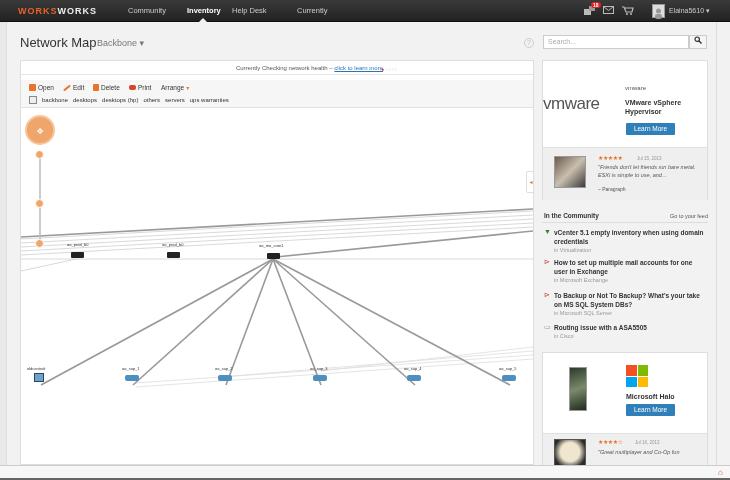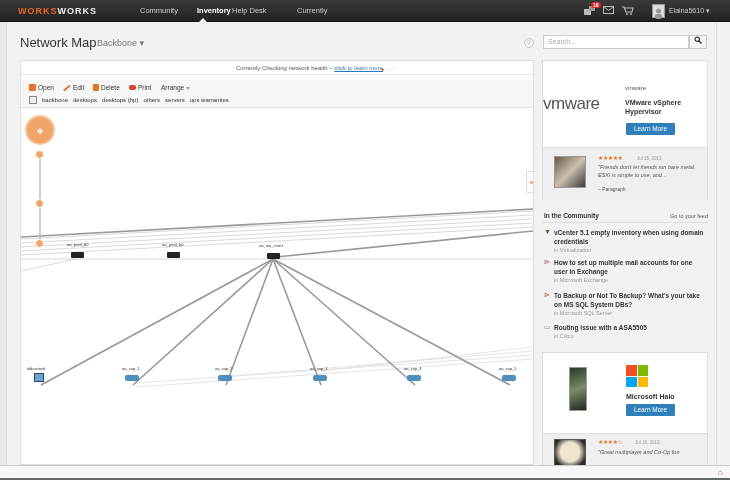--- a/index.html
+++ b/index.html
@@ -91,22 +91,22 @@
 
   .right-edge { position: absolute; left: 716px; top: 22px; width: 1px; height: 443px; background: #ddd; }
 </style>
 </head>
 <body>
 
 <div class="topbar">
   <div class="logo">
     <span class="a">WORKS</span><span class="b">WORKS</span>
   </div>
-  <div class="nav-item" style="left:140px">Community</div>
-  <div class="nav-item active" style="left:197px">Inventory</div>
+  <div class="nav-item" style="left:128px">Community</div>
+  <div class="nav-item active" style="left:187px">Inventory</div>
   <div class="nav-item" style="left:232px">Help Desk</div>
   <div class="nav-item" style="left:297px">Currently</div>
   <div class="nav-caret"></div>
 
   <div class="tb-icon" style="left:584px">
     <svg width="11" height="9" viewBox="0 0 11 9">
         <rect x="0" y="3" width="7" height="6" fill="#bbb"></rect>
         <rect x="5" y="0" width="6" height="5" fill="#999"></rect>
       </svg>
   </div>

